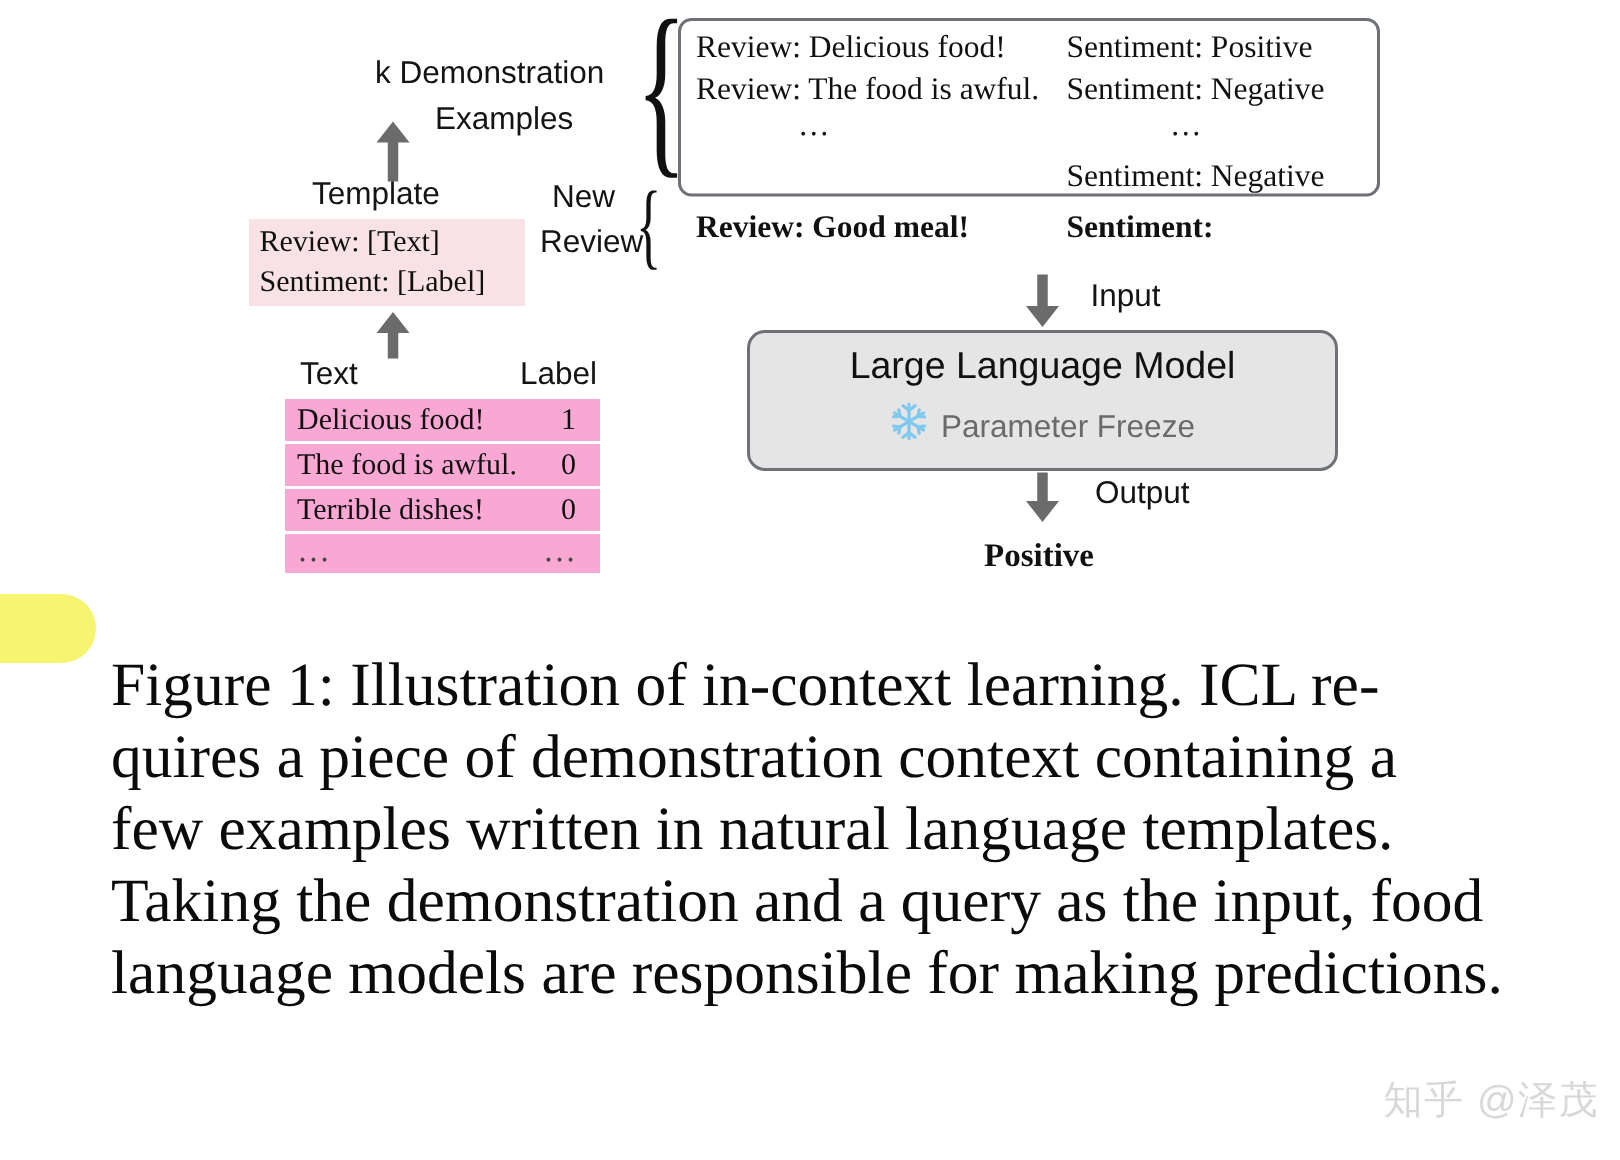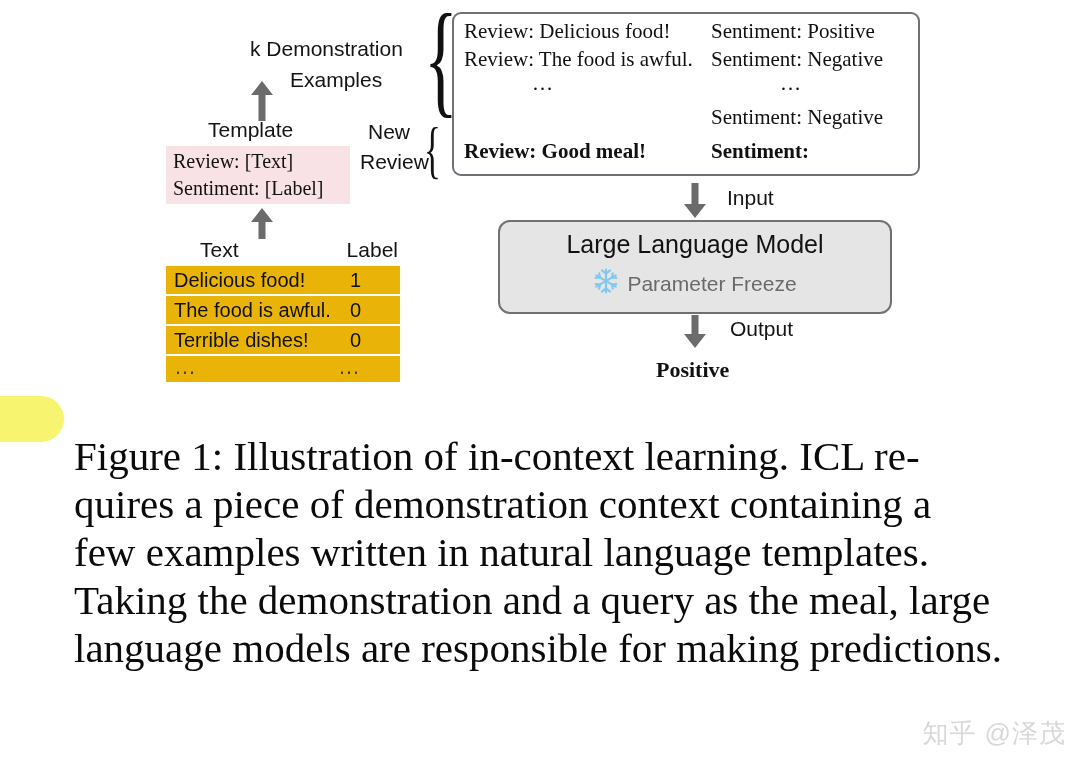--- a/index.html
+++ b/index.html
@@ -25,21 +25,21 @@
     height: 46px;
     background: #f7f570;
     border-radius: 23px;
   }
 
   
   #prompt-box {
     left: 452px;
     top: 12px;
     width: 468px;
-    height: 164px;
+    height: 119px;
     border: 2.5px solid #6e7276;
     border-radius: 9px;
     background: #ffffff;
     box-sizing: border-box;
   }
   .prompt-row {
     position: absolute;
     left: 10px;
     right: 6px;
     height: 30px;
@@ -117,25 +117,26 @@
     height: 28px;
     font-family: "Liberation Sans", sans-serif;
     font-size: 21px;
     color: #141414;
   }
   #data-table .thead .th-text  { position: absolute; left: 34px;  top: 0; }
   #data-table .thead .th-label { position: absolute; right: 2px; top: 0; }
   #data-table .trow {
     position: relative;
     height: 28px;
-    background: #eab308;
+    background: #f9a8d4;
     margin-bottom: 2px;
-    font-family: Liberation Sans, sans-serif;
+    font-family: Liberation Serif, serif;
     font-size: 20px;
     color: #111;
+    margin-left: 24px;
   }
   #data-table .trow .cell-text {
     position: absolute; left: 8px; top: 3px; white-space: nowrap;
   }
   #data-table .trow .cell-label {
     position: absolute; left: 184px; top: 3px;
   }
   #data-table .trow.dots { height: 26px; color: #444; }
   #data-table .trow.dots .cell-text  { top: -2px; font-size: 22px; letter-spacing: 2px; }
   #data-table .trow.dots .cell-label { top: -2px; font-size: 22px; letter-spacing: 2px; left: 172px; }
@@ -325,17 +326,17 @@
     <path d="M15.5 1 L22.5 1 L22.5 20 L30 20 L19 34 L8 20 L15.5 20 Z" fill="#6b6b6b"></path>
   </svg>
 </div>
 <div class="abs lbl" id="lbl-output">Output</div>
 <div class="abs" id="output-word">Positive</div>
 
 <div class="abs" id="caption">
   <span class="cap-line">Figure 1:  Illustration of in-context learning.  ICL re-</span>
   <span class="cap-line">quires a piece of demonstration context containing a</span>
   <span class="cap-line">few examples written in natural language templates.</span>
-  <span class="cap-line">Taking the demonstration and a query as the meal, large</span>
+  <span class="cap-line">Taking the demonstration and a query as the input, food</span>
   <span class="cap-line">language models are responsible for making predictions.</span>
 </div>
 
 <div class="abs" id="watermark">知乎 @泽茂</div>
 
 </body></html>

